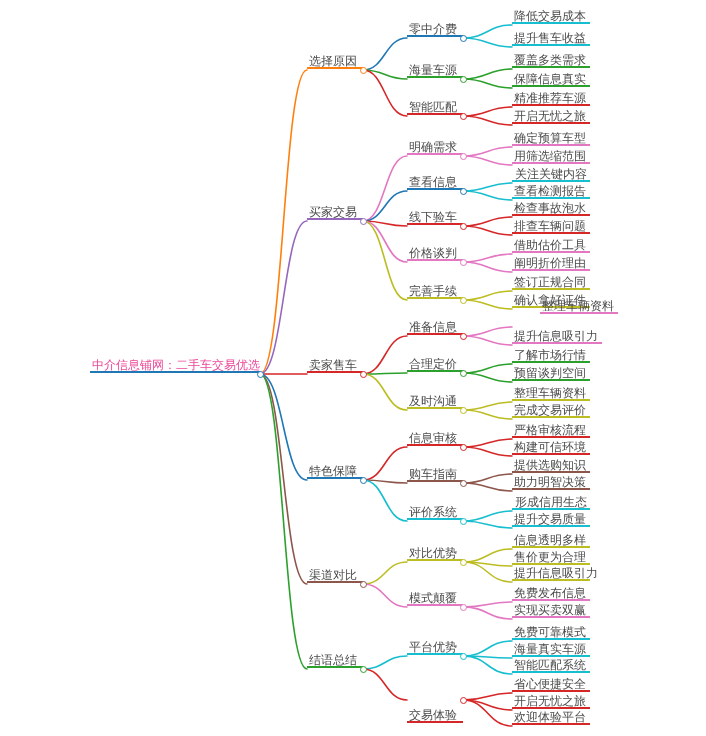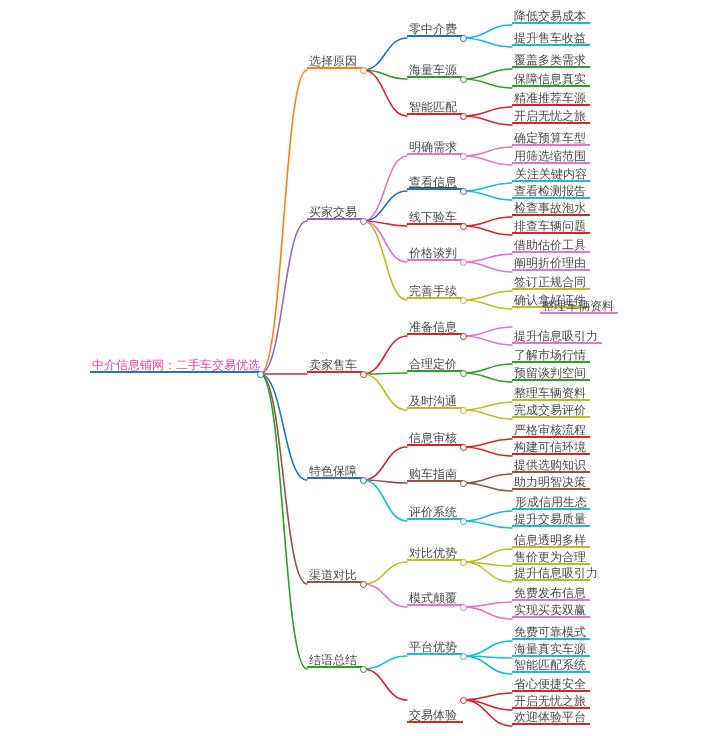--- a/index.html
+++ b/index.html
@@ -112,21 +112,21 @@
       <div class="node" style="left: 407px; top: 100px; width: 56px; border-bottom-color: rgb(214, 39, 40);">智能匹配</div>
       <div class="dot" style="left: 460px; top: 113px; border-color: rgb(214, 39, 40);"></div>
       <div class="node" style="left: 512px; top: 91px; width: 78px; border-bottom-color: rgb(214, 39, 40);">精准推荐车源</div>
       <div class="node" style="left: 512px; top: 109px; width: 78px; border-bottom-color: rgb(214, 39, 40);">开启无忧之旅</div>
       <div class="node" style="left: 307px; top: 205px; width: 56px; border-bottom-color: rgb(148, 103, 189);">买家交易</div>
       <div class="dot" style="left: 360px; top: 218px; border-color: rgb(148, 103, 189);"></div>
       <div class="node" style="left: 407px; top: 140px; width: 56px; border-bottom-color: rgb(227, 119, 194);">明确需求</div>
       <div class="dot" style="left: 460px; top: 153px; border-color: rgb(227, 119, 194);"></div>
       <div class="node" style="left: 512px; top: 131px; width: 78px; border-bottom-color: rgb(227, 119, 194);">确定预算车型</div>
       <div class="node" style="left: 512px; top: 149px; width: 78px; border-bottom-color: rgb(227, 119, 194);">用筛选缩范围</div>
-      <div class="node" style="left: 407px; top: 175px; width: 56px; border-bottom-color: rgb(31, 119, 180); text-decoration: underline;">查看信息</div>
+      <div class="node" style="left: 407px; top: 175px; width: 56px; border-bottom-color: rgb(31, 119, 180);">查看信息</div>
       <div class="dot" style="left: 460px; top: 188px; border-color: rgb(31, 119, 180);"></div>
       <div class="node" style="left: 512px; top: 167px; width: 78px; border-bottom-color: rgb(23, 190, 207); text-align: center;">关注关键内容</div>
       <div class="node" style="left: 512px; top: 184px; width: 78px; border-bottom-color: rgb(23, 190, 207);">查看检测报告</div>
       <div class="node" style="left: 407px; top: 210px; width: 56px; border-bottom-color: rgb(214, 39, 40);">线下验车</div>
       <div class="dot" style="left: 460px; top: 223px; border-color: rgb(214, 39, 40);"></div>
       <div class="node" style="left: 512px; top: 201px; width: 78px; border-bottom-color: rgb(214, 39, 40);">检查事故泡水</div>
       <div class="node" style="left: 512px; top: 219px; width: 78px; border-bottom-color: rgb(214, 39, 40);">排查车辆问题</div>
       <div class="node" style="left: 407px; top: 246px; width: 56px; border-bottom-color: rgb(227, 119, 194);">价格谈判</div>
       <div class="dot" style="left: 460px; top: 259px; border-color: rgb(227, 119, 194);"></div>
       <div class="node" style="left: 512px; top: 238px; width: 78px; border-bottom-color: rgb(227, 119, 194);">借助估价工具</div>

